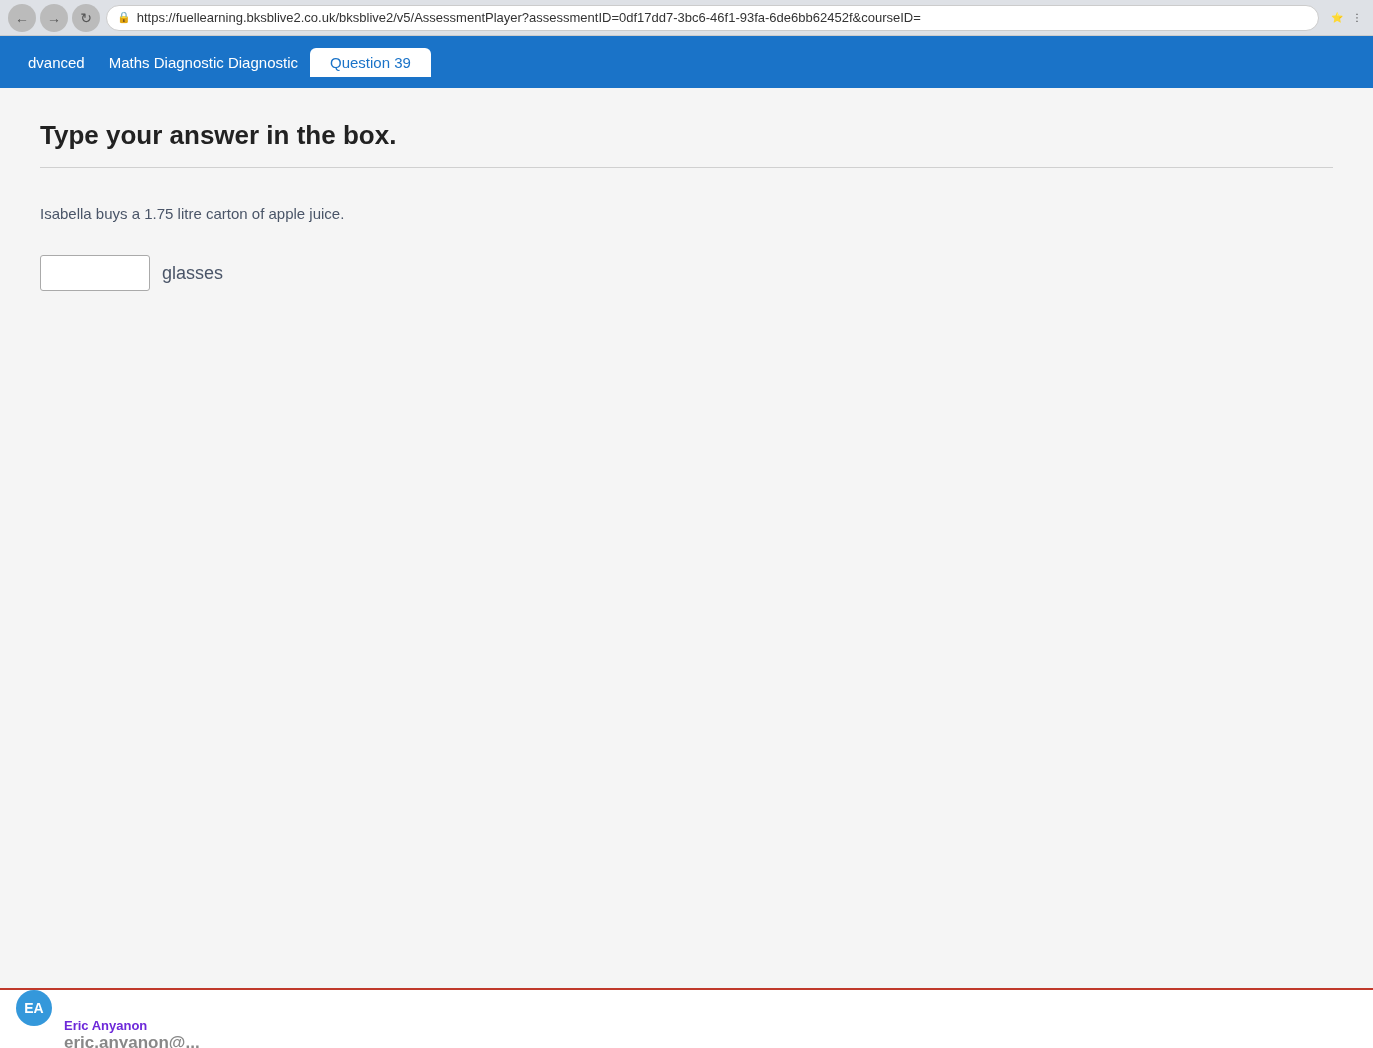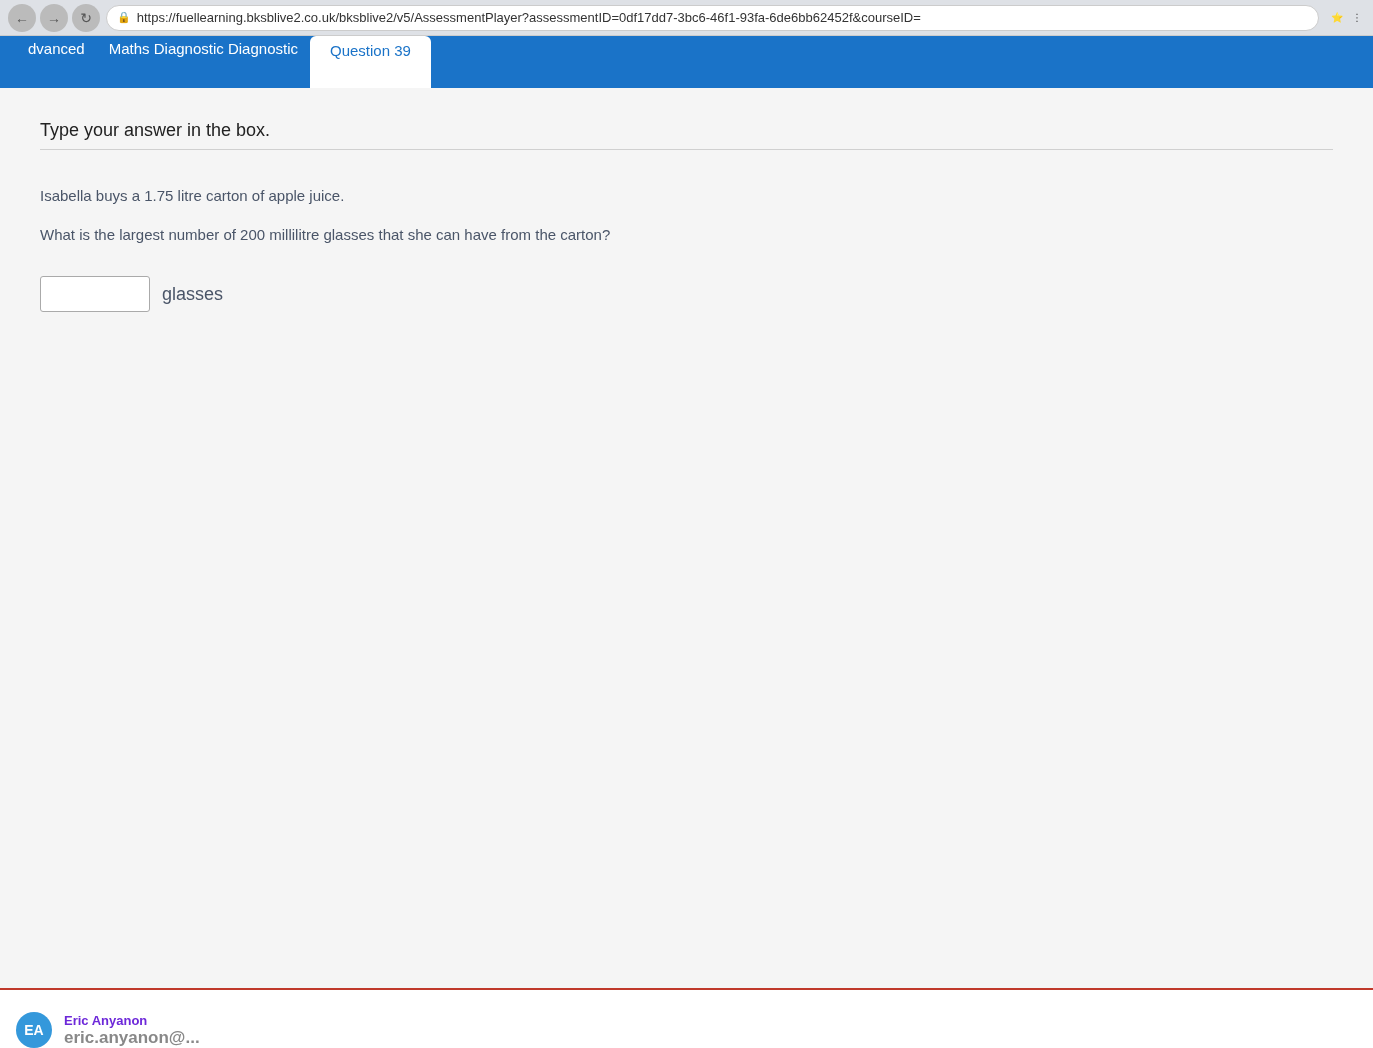--- a/index.html
+++ b/index.html
@@ -73,20 +73,21 @@
       white-space: nowrap;
       overflow: hidden;
       text-overflow: ellipsis;
     }
 
     
     .tab-bar {
       background: #1a73c8;
       height: 52px;
       display: flex;
+      align-items: center;
       padding: 0 16px;
       gap: 0;
     }
 
     .breadcrumb-item {
       color: #fff;
       font-size: 15px;
       padding: 4px 12px;
       cursor: pointer;
     }
@@ -100,25 +101,25 @@
     }
 
     
     .main-content {
       background: #f5f5f5;
       min-height: 900px;
       padding: 32px 40px 40px 40px;
     }
 
     .instruction-text {
-      font-size: 18px;
-      font-weight: normal;
+      font-size: 26px;
+      font-weight: bold;
       color: #222;
       margin-bottom: 32px;
-      padding-bottom: 8px;
+      padding-bottom: 16px;
       border-bottom: 1px solid #d0d0d0;
     }
 
     .question-body {
       color: #4a5568;
       font-size: 15px;
       line-height: 1.8;
       margin-bottom: 28px;
     }
 
@@ -151,21 +152,21 @@
     
     .bottom-bar {
       position: fixed;
       bottom: 0;
       left: 0;
       width: 100%;
       background: #fff;
       border-top: 2px solid #c0392b;
       height: 60px;
       display: flex;
-      align-items: flex-end;
+      align-items: flex-start;
       padding: 0 16px;
       gap: 12px;
     }
 
     .user-avatar {
       width: 36px;
       height: 36px;
       border-radius: 50%;
       background: #3498db;
       display: flex;
@@ -232,21 +233,20 @@
   <span class="breadcrumb-item">dvanced</span>
   <span class="breadcrumb-item">Maths Diagnostic Diagnostic</span>
   <span class="breadcrumb-item active-tab">Question 39</span>
 </div>
 
 <div class="main-content">
   <div class="instruction-text">Type your answer in the box.</div>
 
   <div class="question-body">
     <p>Isabella buys a 1.75 litre carton of apple juice.</p>
-    <p>What is the largest number of 200 millilitre glasses that she can have from the carton?</p>
   </div>
 
   <div class="answer-row">
     <input class="answer-input" type="text" placeholder="" style="">
     <span class="answer-label">glasses</span>
   </div>
 </div>
 
 <div class="bottom-bar">
   <div class="user-avatar">

